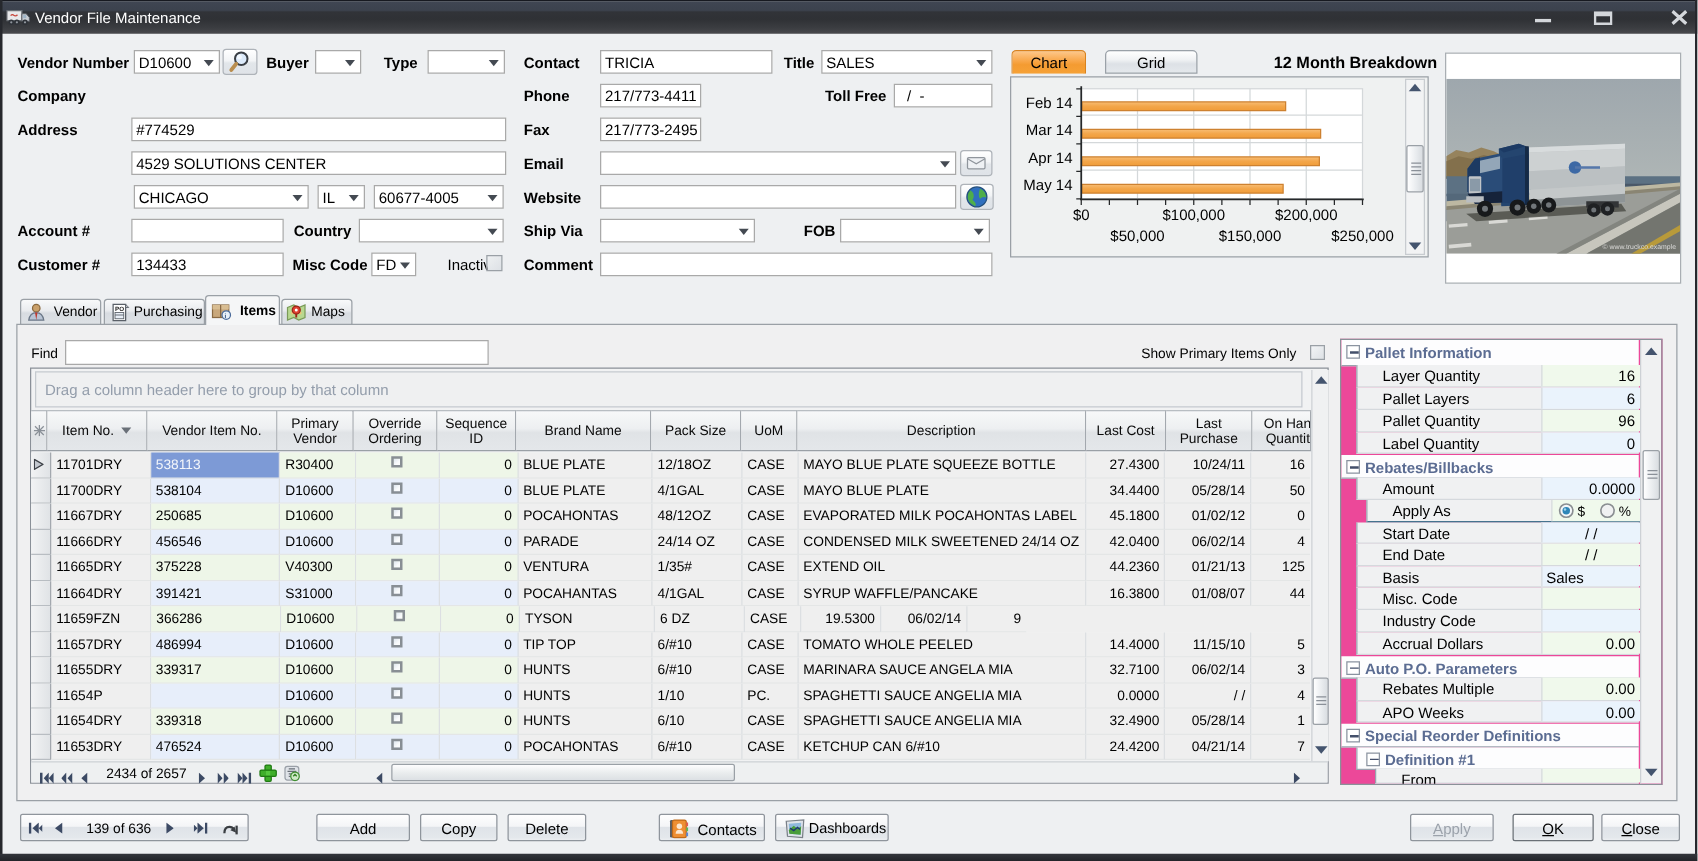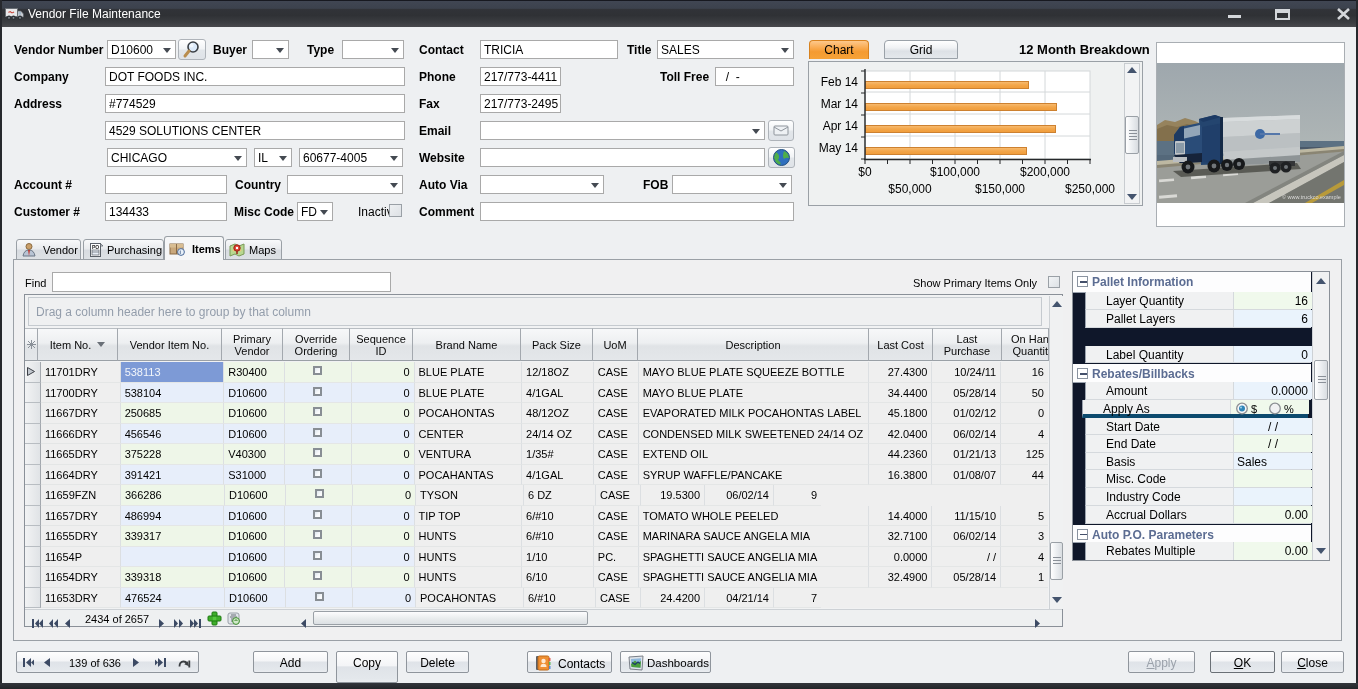--- a/index.html
+++ b/index.html
@@ -88,21 +88,20 @@
 <div class="lbl" style="left:307px; top:43px;">Type</div>
 <div class="combo" style="left:342px; top:40px; width:62px;">
       <span class="arr"></span>
     </div>
 <div class="lbl" style="left:419px; top:43px;">Contact</div>
 <div class="tb" style="left:480px; top:40px; width:138px;">TRICIA</div>
 <div class="lbl" style="left:627px; top:43px;">Title</div>
 <div class="combo" style="left:657px; top:40px; width:137px;">SALES<span class="arr"></span></div>
 
 <div class="lbl" style="left:14px; top:70px;">Company</div>
-<div class="tb" style="left:105px; top:67px; width:300px;">DOT FOODS INC.</div>
 <div class="lbl" style="left:419px; top:70px;">Phone</div>
 <div class="tb" style="left:480px; top:67px; width:81px;">217/773-4411</div>
 <div class="lbl" style="left:660px; top:70px;">Toll Free</div>
 <div class="tb" style="left:715px; top:67px; width:79px;">&nbsp;&nbsp;/&nbsp;&nbsp;-</div>
 
 <div class="lbl" style="left:14px; top:97px;">Address</div>
 <div class="tb" style="left:105px; top:94px; width:300px;">#774529</div>
 <div class="lbl" style="left:419px; top:97px;">Fax</div>
 <div class="tb" style="left:480px; top:94px; width:81px;">217/773-2495</div>
 
@@ -129,21 +128,21 @@
         <path d="M15 3 Q20 5 20 10 Q17 9 15 11 Q13 8 15 3Z" fill="#4fae49"></path>
         <circle cx="12.5" cy="9.5" r="8" fill="none" stroke="#24507e"></circle>
       </svg></div>
 
 <div class="lbl" style="left:14px; top:178px;">Account #</div>
 <div class="tb" style="left:105px; top:175px; width:122px;"></div>
 <div class="lbl" style="left:235px; top:178px;">Country</div>
 <div class="combo" style="left:287px; top:175px; width:116px;">
       <span class="arr"></span>
     </div>
-<div class="lbl" style="left:419px; top:178px;">Auto Via</div>
+<div class="lbl" style="left:419px; top:178px;">Ship Via</div>
 <div class="combo" style="left:480px; top:175px; width:124px;">
       <span class="arr"></span>
     </div>
 <div class="lbl" style="left:643px; top:178px;">FOB</div>
 <div class="combo" style="left:672px; top:175px; width:120px;">
       <span class="arr"></span>
     </div>
 
 <div class="lbl" style="left:14px; top:205px;">Customer #</div>
 <div class="tb" style="left:105px; top:202px; width:122px;">134433</div>
@@ -428,21 +427,21 @@
 <div class="c" style="width:69px; text-align:right;">01/02/12</div>
 <div class="c" style="width:47px; text-align:right; border-right:0;">0</div>
 </div>
 <div class="grow" style="top:128.5px; background:#efefef;">
 <div class="ind"></div>
 <div class="c" style="width:80px;">11666DRY</div>
 <div class="c" style="width:104px; background:#e7eefa;">456546</div>
 <div class="c" style="width:61px; background:#e7eefa;">D10600</div>
 <div class="c" style="width:67px; text-align:center; background:#e7eefa; padding-top:3px;"><span class="gcb"></span></div>
 <div class="c" style="width:63px; text-align:right; background:#e7eefa;">0</div>
-<div class="c" style="width:108px;">CENTER</div>
+<div class="c" style="width:108px;">PARADE</div>
 <div class="c" style="width:72px;">24/14 OZ</div>
 <div class="c" style="width:45px;">CASE</div>
 <div class="c" style="width:231px;">CONDENSED MILK SWEETENED 24/14 OZ</div>
 <div class="c" style="width:64px; text-align:right;">42.0400</div>
 <div class="c" style="width:69px; text-align:right;">06/02/14</div>
 <div class="c" style="width:47px; text-align:right; border-right:0;">4</div>
 </div>
 <div class="grow" style="top:149.0px; background:#efefef;">
 <div class="ind"></div>
 <div class="c" style="width:80px;">11665DRY</div>
@@ -550,20 +549,21 @@
 <div class="grow" style="top:292.5px; background:#efefef;">
 <div class="ind"></div>
 <div class="c" style="width:80px;">11653DRY</div>
 <div class="c" style="width:104px; background:#e7eefa;">476524</div>
 <div class="c" style="width:61px; background:#e7eefa;">D10600</div>
 <div class="c" style="width:67px; text-align:center; background:#e7eefa; padding-top:3px;"><span class="gcb"></span></div>
 <div class="c" style="width:63px; text-align:right; background:#e7eefa;">0</div>
 <div class="c" style="width:108px;">POCAHONTAS</div>
 <div class="c" style="width:72px;">6/#10</div>
 <div class="c" style="width:45px;">CASE</div>
+<div class="c" style="width:231px;">KETCHUP CAN 6/#10</div>
 <div class="c" style="width:64px; text-align:right;">24.4200</div>
 <div class="c" style="width:69px; text-align:right;">04/21/14</div>
 <div class="c" style="width:47px; text-align:right; border-right:0;">7</div>
 </div>
 
 <div style="position:absolute; left:1024px; top:1px; width:14px; height:313px; background:#f0f1f2; border-left:1px solid #cdd1d5;">
  <div style="position:absolute; left:2px; top:5px;" class="tri-up"></div>
  <div style="position:absolute; left:2px; bottom:6px;" class="tri-dn"></div>
  <div style="position:absolute; left:0px; top:246px; width:13px; height:38px; border:1px solid #9aa0a6; border-radius:2px; background:linear-gradient(90deg,#fff,#e8ebee 60%,#d9dde1);">
   <div style="position:absolute; left:2px; top:14px; width:8px; height:1px; background:#8a9098;"></div>
@@ -612,46 +612,50 @@
  <div class="vcr" style="left:276px;"><svg width="5" height="9" viewBox="0 0 5 9">
             <polygon points="5,0 0,4.5 5,9" fill="#3c4a64"></polygon>
           </svg></div>
  <div style="position:absolute; left:288px; top:1px; width:275px; height:14px; border:1px solid #9aa0a6; border-radius:2px; background:linear-gradient(#fdfdfe,#e9eced 55%,#dce0e4);"></div>
  <div class="vcr" style="left:1010px;"><svg width="5" height="9" viewBox="0 0 5 9">
             <polygon points="0,0 5,4.5 0,9" fill="#3c4a64"></polygon>
           </svg></div>
 </div>
 </div>
 
-<div id="rpanel" style="position:absolute; left:1072px; top:271px; width:258px; height:290px; border:1px solid #8a9098; background:#0f172a; overflow:hidden;">
+<div id="rpanel" style="position:absolute; left:1072px; top:271px; width:258px; height:357px; border:1px solid #8a9098; background:#ec4899; overflow:hidden;">
 <div style="position:absolute; left:0; top:0.0px; width:238px; height:21px; background:#fdfdfe; border-bottom:1px solid #9aa2ae;">
         <span class="pminus" style="left:4px;"></span>
         <span style="position:absolute; left:19px; top:3px; font-size:12px; font-weight:bold; color:#5b6c92;">Pallet Information</span>
       </div>
 <div style="position:absolute; left:12px; top:20.0px; width:226px; height:18px; background:#f0f1f2; border-left:1px solid #9aa2ae; border-bottom:1px solid #d5d9dd;">
 <span style="position:absolute; left:20px; top:2px; font-size:12px;">Layer Quantity</span>
 <div style="position:absolute; left:147px; top:0; width:79px; height:100%; background:#f0f9ec; border-left:1px solid #d5d9dd; font-size:12px; text-align:right; padding:2px 4px 0 0;">16</div>
 </div>
 <div style="position:absolute; left:12px; top:38.0px; width:226px; height:18px; background:#f0f1f2; border-left:1px solid #9aa2ae; border-bottom:1px solid #d5d9dd;">
 <span style="position:absolute; left:20px; top:2px; font-size:12px;">Pallet Layers</span>
 <div style="position:absolute; left:147px; top:0; width:79px; height:100%; background:#eaf3fc; border-left:1px solid #d5d9dd; font-size:12px; text-align:right; padding:2px 4px 0 0;">6</div>
 </div>
+<div style="position:absolute; left:12px; top:56.0px; width:226px; height:17.5px; background:#f0f1f2; border-left:1px solid #9aa2ae; border-bottom:1px solid #d5d9dd;">
+<span style="position:absolute; left:20px; top:2px; font-size:12px;">Pallet Quantity</span>
+<div style="position:absolute; left:147px; top:0; width:79px; height:100%; background:#f0f9ec; border-left:1px solid #d5d9dd; font-size:12px; text-align:right; padding:2px 4px 0 0;">96</div>
+</div>
 <div style="position:absolute; left:12px; top:73.5px; width:226px; height:17.69999999999999px; background:#f0f1f2; border-left:1px solid #9aa2ae; border-bottom:1px solid #d5d9dd;">
 <span style="position:absolute; left:20px; top:2px; font-size:12px;">Label Quantity</span>
 <div style="position:absolute; left:147px; top:0; width:79px; height:100%; background:#eaf3fc; border-left:1px solid #d5d9dd; font-size:12px; text-align:right; padding:2px 4px 0 0;">0</div>
 </div>
 <div style="position:absolute; left:0; top:92.19999999999999px; width:238px; height:18.80000000000001px; background:#fdfdfe; border-bottom:1px solid #9aa2ae;">
         <span class="pminus" style="left:4px;"></span>
         <span style="position:absolute; left:19px; top:3px; font-size:12px; font-weight:bold; color:#5b6c92;">Rebates/Billbacks</span>
       </div>
 <div style="position:absolute; left:12px; top:110.0px; width:226px; height:18px; background:#f0f1f2; border-left:1px solid #9aa2ae; border-bottom:1px solid #d5d9dd;">
 <span style="position:absolute; left:20px; top:2px; font-size:12px;">Amount</span>
 <div style="position:absolute; left:147px; top:0; width:79px; height:100%; background:#eaf3fc; border-left:1px solid #d5d9dd; font-size:12px; text-align:right; padding:2px 4px 0 0;">0.0000</div>
 </div>
-<div style="position:absolute; left:9px; top:128.0px; width:226px; height:17.600000000000023px; background:#f0f1f2; border-left:1px solid #9aa2ae; border-bottom:4px solid #0c4a6e;">
+<div style="position:absolute; left:20px; top:128.0px; width:226px; height:17.600000000000023px; background:#f0f1f2; border-left:1px solid #9aa2ae; border-bottom:1px solid #0c4a6e;">
 <span style="position:absolute; left:20px; top:2px; font-size:12px;">Apply As</span>
 <div style="position:absolute; left:147px; top:0; width:79px; height:100%; background:#f0f9ec; border-left:1px solid #d5d9dd;"><svg width="76" height="16" viewBox="0 0 76 16" style="margin:0 0 0 3px;">
             <circle cx="8" cy="8.5" r="5.3" fill="#f4f7f9" stroke="#8a8e92" stroke-width="1.3"></circle>
             <circle cx="8" cy="8.5" r="3" fill="#2f86b8"></circle>
             <circle cx="7" cy="7.5" r="1" fill="#9fd4ea"></circle>
             <text x="17" y="13" font-size="11">$</text>
             <circle cx="41" cy="8.5" r="5.3" fill="#f0f1f2" stroke="#8a8e92" stroke-width="1.3"></circle>
             <text x="50" y="13" font-size="11">%</text>
           </svg></div>
 </div>
@@ -733,21 +737,21 @@
         <polygon points="3,0 8,4.5 3,9" fill="#3c4a64"></polygon>
         <rect x="9" y="0" width="2" height="9" fill="#3c4a64"></rect>
       </svg>
  <svg style="position:absolute; left:161px; top:7px;" width="13" height="10" viewBox="0 0 13 10">
         <path d="M1.5 7.5 Q1.5 2.5 5.5 2.5 Q8 2.5 9 4.5" fill="none" stroke="#3a3e42" stroke-width="1.8"></path>
         <polygon points="6.3,5.2 11,7.2 9.6,2.2" fill="#3a3e42"></polygon>
         <rect x="10.4" y="1.5" width="1.8" height="7" fill="#3a3e42"></rect>
       </svg>
 </div>
 <div class="pbtn" style="left:253px; top:651px; width:75px; height:22px; padding-top:4px;">Add</div>
-<div class="pbtn" style="left:336px; top:651px; width:62px; height:32px; padding-top:4px;">Copy</div>
+<div class="pbtn" style="left:336px; top:651px; width:62px; height:22px; padding-top:4px;">Copy</div>
 <div class="pbtn" style="left:406px; top:651px; width:63px; height:22px; padding-top:4px;">Delete</div>
 <div class="pbtn" style="left:527px; top:651px; width:85px; height:22px;">
  <svg style="position:absolute; left:7px; top:3px;" width="16" height="16" viewBox="0 0 16 16">
         <rect x="1" y="1" width="3" height="14" rx="1" fill="#5a5f66"></rect>
         <rect x="3" y="1" width="11" height="14" rx="1.5" fill="#ee8f33" stroke="#c06a18"></rect>
         <rect x="14" y="3" width="1.5" height="3" fill="#e05a50"></rect>
         <rect x="14" y="7" width="1.5" height="3" fill="#58b858"></rect>
         <rect x="14" y="11" width="1.5" height="3" fill="#5888d8"></rect>
         <circle cx="8.5" cy="6" r="2.2" fill="#fde8d0"></circle>
         <path d="M5.5 12 Q5.5 8.8 8.5 8.8 Q11.5 8.8 11.5 12 Z" fill="#fde8d0"></path>

